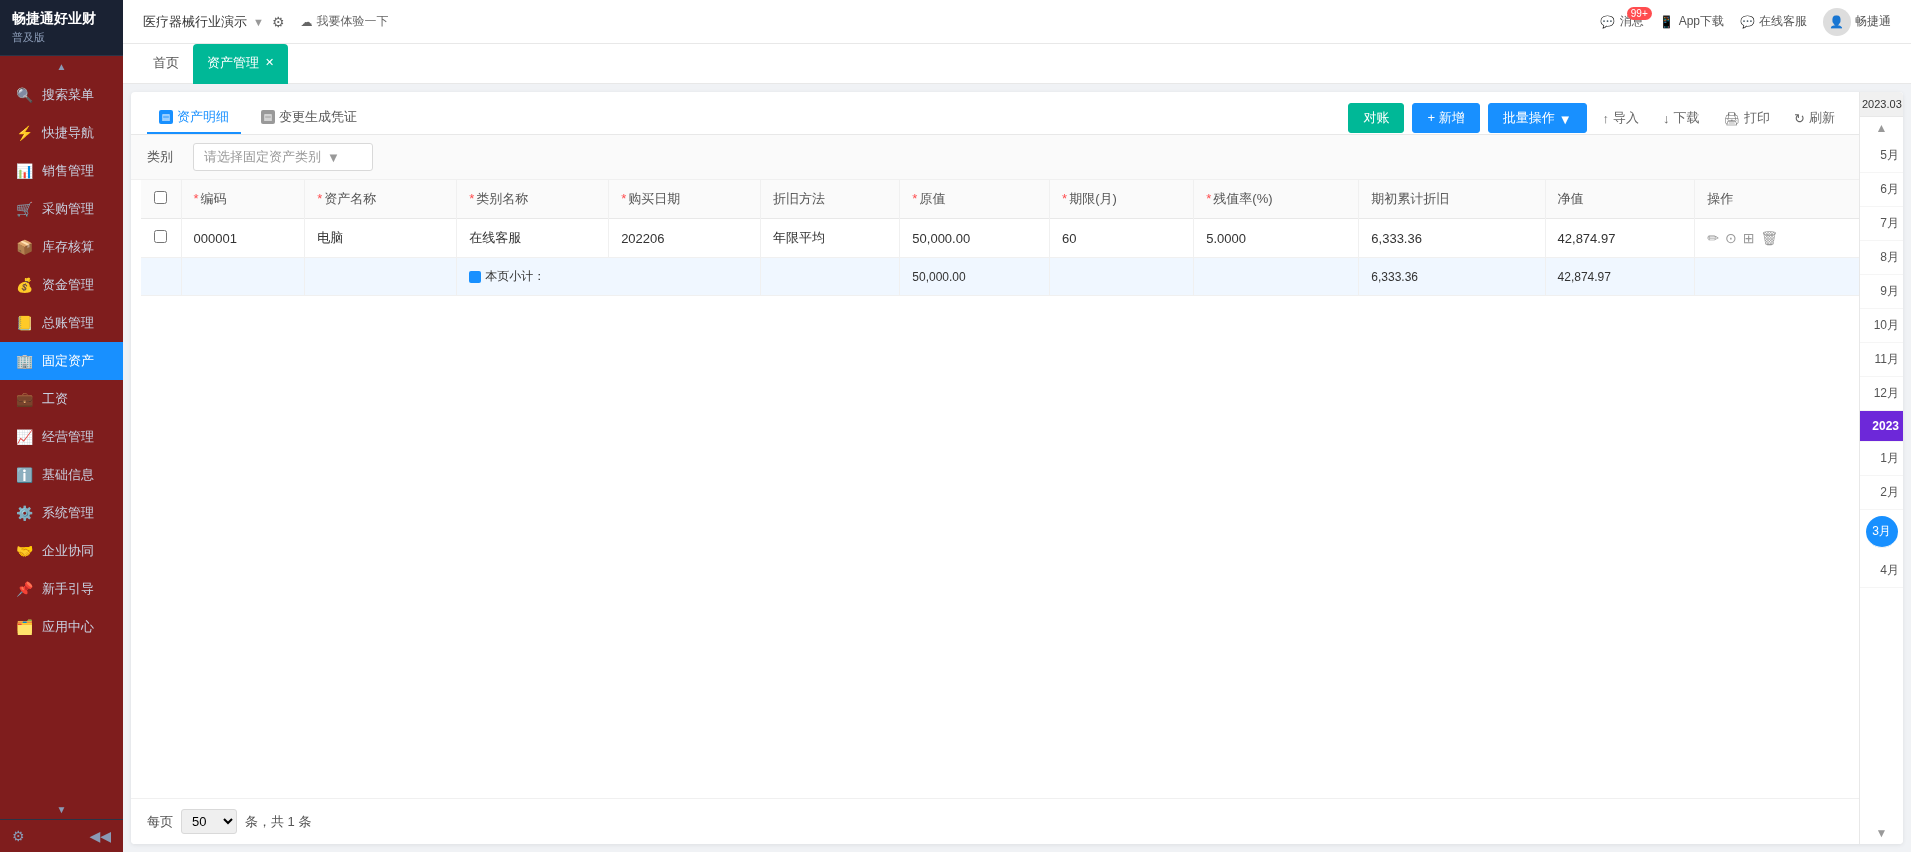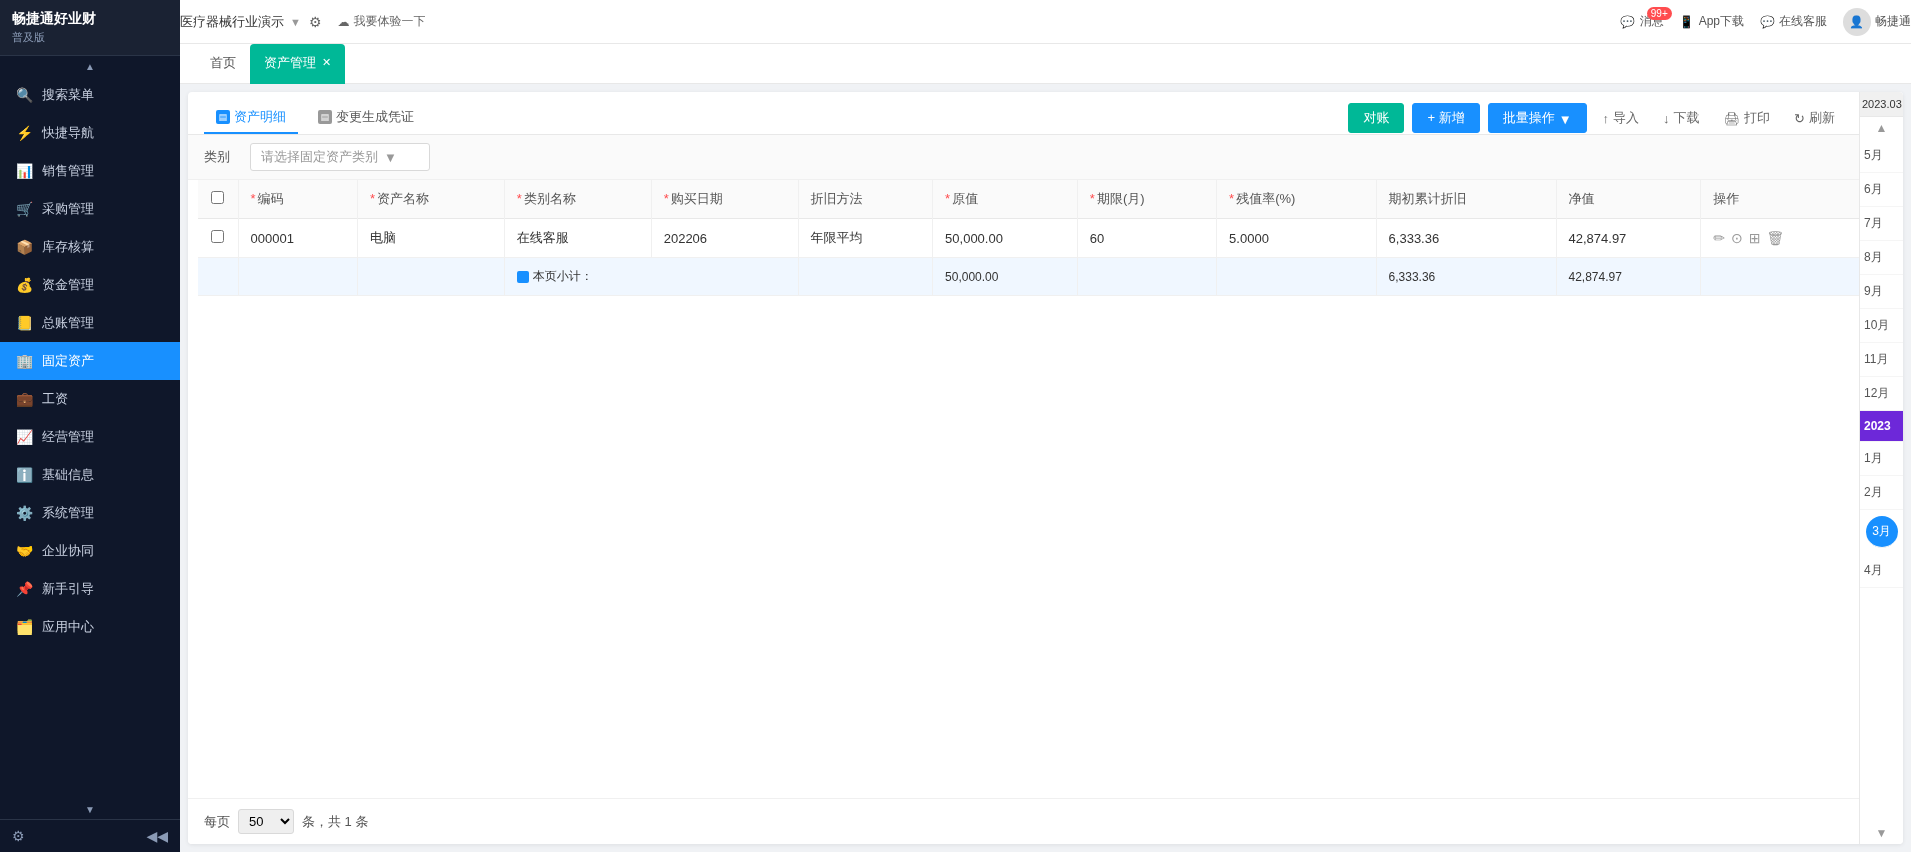--- a/index.html
+++ b/index.html
@@ -1,21 +1,21 @@
 <!DOCTYPE html>
 <html><head>
   <meta charset="utf-8">
   <style>
     * { box-sizing: border-box; margin: 0; padding: 0; }
     body { font-family: "Microsoft YaHei", "PingFang SC", Arial, sans-serif; font-size: 13px; background: #f0f2f5; display: flex; height: 852px; overflow: hidden; }
 
     
     .sidebar {
-      width: 180px;
-      background: #0f172a;
+      width: 123px;
+      background: #7f1d1d;
       color: #c8d0e0;
       display: flex;
       flex-direction: column;
       height: 100%;
       flex-shrink: 0;
     }
     .sidebar-logo {
       padding: 10px 12px;
       background: #1a2233;
       border-bottom: 1px solid #2a3447;
@@ -87,21 +87,21 @@
       overflow: hidden;
       background: #f0f2f5;
     }
 
     
     .topbar {
       background: #fff;
       height: 44px;
       display: flex;
       align-items: center;
-      padding: 0 0;
+      padding: 0 20px;
       border-bottom: 1px solid #e8e8e8;
       flex-shrink: 0;
     }
     .topbar-company {
       display: flex;
       align-items: center;
       gap: 6px;
       font-size: 13px;
       color: #333;
       cursor: pointer;
@@ -439,21 +439,21 @@
       cursor: pointer;
     }
     .month-list {
       display: flex;
       flex-direction: column;
       width: 100%;
       overflow: hidden;
       flex: 1;
     }
     .month-item {
-      text-align: left;
+      text-align: right;
       padding: 8px 4px;
       font-size: 12px;
       color: #555;
       cursor: pointer;
       border-bottom: 1px solid #f5f5f5;
     }
     .month-item.active {
       background: #1890ff;
       color: #fff;
       border-radius: 50%;

